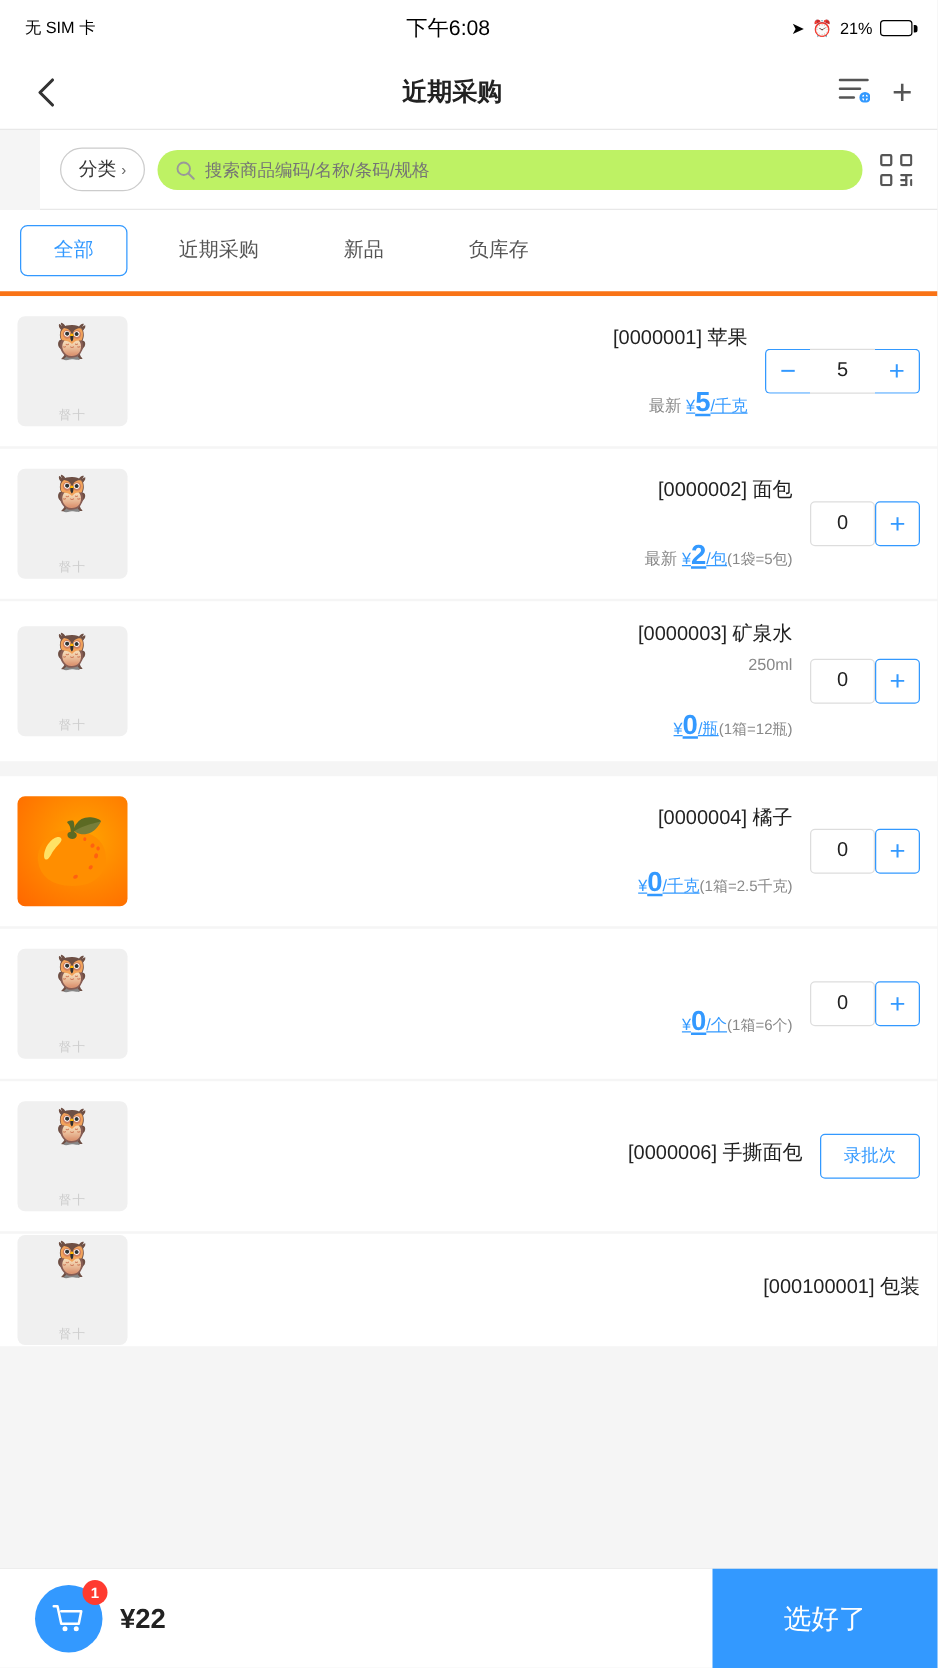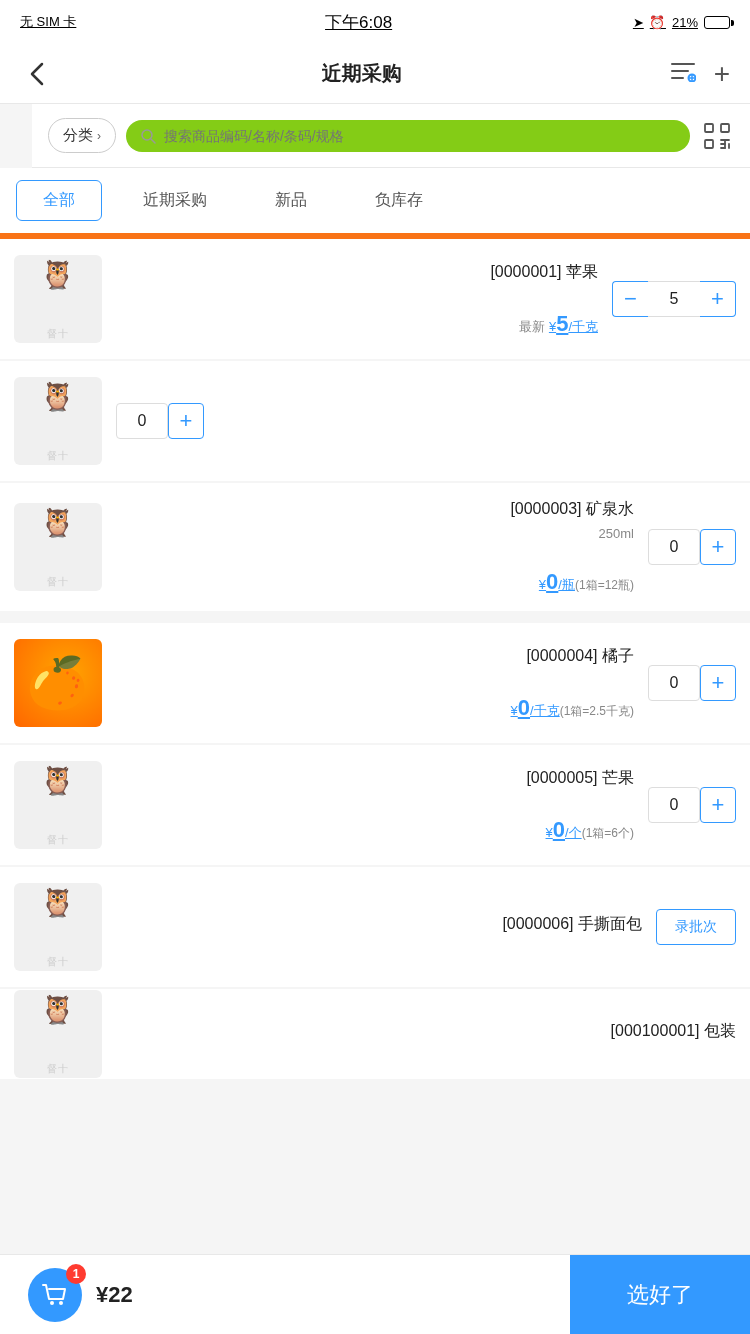--- a/index.html
+++ b/index.html
@@ -15,21 +15,20 @@
     
     .status-bar {
       background: #fff;
       height: 44px;
       display: flex;
       align-items: center;
       justify-content: space-between;
       padding: 0 20px;
       font-size: 14px;
       color: #000;
-      text-decoration: underline;
     }
     .status-left { display: flex; align-items: center; gap: 8px; font-size: 13px; }
     .status-center { font-size: 17px; font-weight: 500; }
     .status-right { display: flex; align-items: center; gap: 6px; font-size: 13px; }
     .battery-bar {
       width: 26px; height: 13px; border: 1.5px solid #000; border-radius: 3px; position: relative;
     }
     .battery-bar::after {
       content: '';
       position: absolute;
@@ -96,21 +95,21 @@
       cursor: pointer;
       display: flex;
       align-items: center;
       gap: 4px;
     }
     .category-btn .chevron { font-size: 12px; color: #666; }
     .search-wrap {
       flex: 1;
       display: flex;
       align-items: center;
-      background: #84cc16;
+      background: #bef264;
       border-radius: 20px;
       padding: 8px 14px;
       gap: 8px;
     }
     .search-wrap input {
       border: none;
       background: transparent;
       font-size: 14px;
       color: #333;
       outline: none;
@@ -127,21 +126,21 @@
       color: #555;
       font-size: 22px;
     }
 
     
     .tabs {
       background: #fff;
       padding: 12px 16px;
       display: flex;
       gap: 14px;
-      border-bottom: 6px solid #f97316;
+      border-bottom: 4px solid #f97316;
     }
     .tab-btn {
       padding: 9px 26px;
       border-radius: 6px;
       font-size: 16px;
       cursor: pointer;
       border: 1.5px solid transparent;
       background: #fff;
       color: #555;
     }
@@ -471,20 +470,27 @@
     </div>
   </div>
 
   <div class="product-item">
     <div class="product-image">
       <div class="placeholder-logo">
         <span class="owl-icon">🦉</span>
         <span class="brand-text">督十</span>
       </div>
     </div>
+    <div class="product-info">
+      <div class="product-name">[0000002] 面包</div>
+      <div class="product-price">
+        <span class="price-label">最新</span>
+        <span class="yen"> ¥</span><span class="price-num">2</span><span class="price-unit">/包</span><span class="price-extra">(1袋=5包)</span>
+      </div>
+    </div>
     <div class="qty-control">
       <input class="qty-input" type="text" value="0" style="border-radius: 4px; border: 1.5px solid rgb(221, 221, 221);">
       <button class="qty-btn plus" style="border-radius:4px;border:1.5px solid #3399ff;">+</button>
     </div>
   </div>
 
   <div class="product-item">
     <div class="product-image">
       <div class="placeholder-logo">
         <span class="owl-icon">🦉</span>
@@ -521,21 +527,20 @@
   </div>
 
   <div class="product-item">
     <div class="product-image">
       <div class="placeholder-logo">
         <span class="owl-icon">🦉</span>
         <span class="brand-text">督十</span>
       </div>
     </div>
     <div class="product-info">
-      <div class="product-name">[0000005] 芒果</div>
       <div class="product-price">
         <span class="yen">¥</span><span class="price-num">0</span><span class="price-unit">/个</span><span class="price-extra">(1箱=6个)</span>
       </div>
     </div>
     <div class="qty-control">
       <input class="qty-input" type="text" value="0" style="border-radius: 4px; border: 1.5px solid rgb(221, 221, 221);">
       <button class="qty-btn plus" style="border-radius:4px;border:1.5px solid #3399ff;">+</button>
     </div>
   </div>
 

